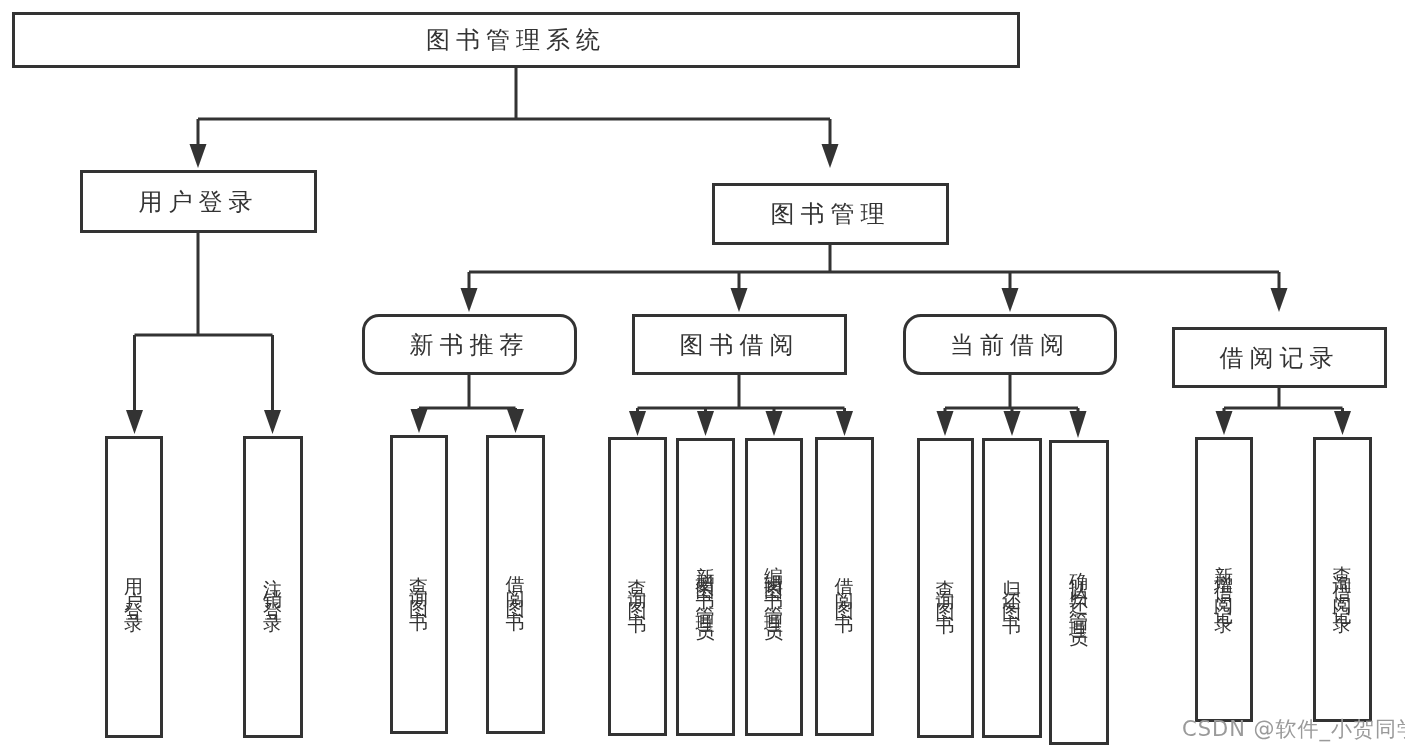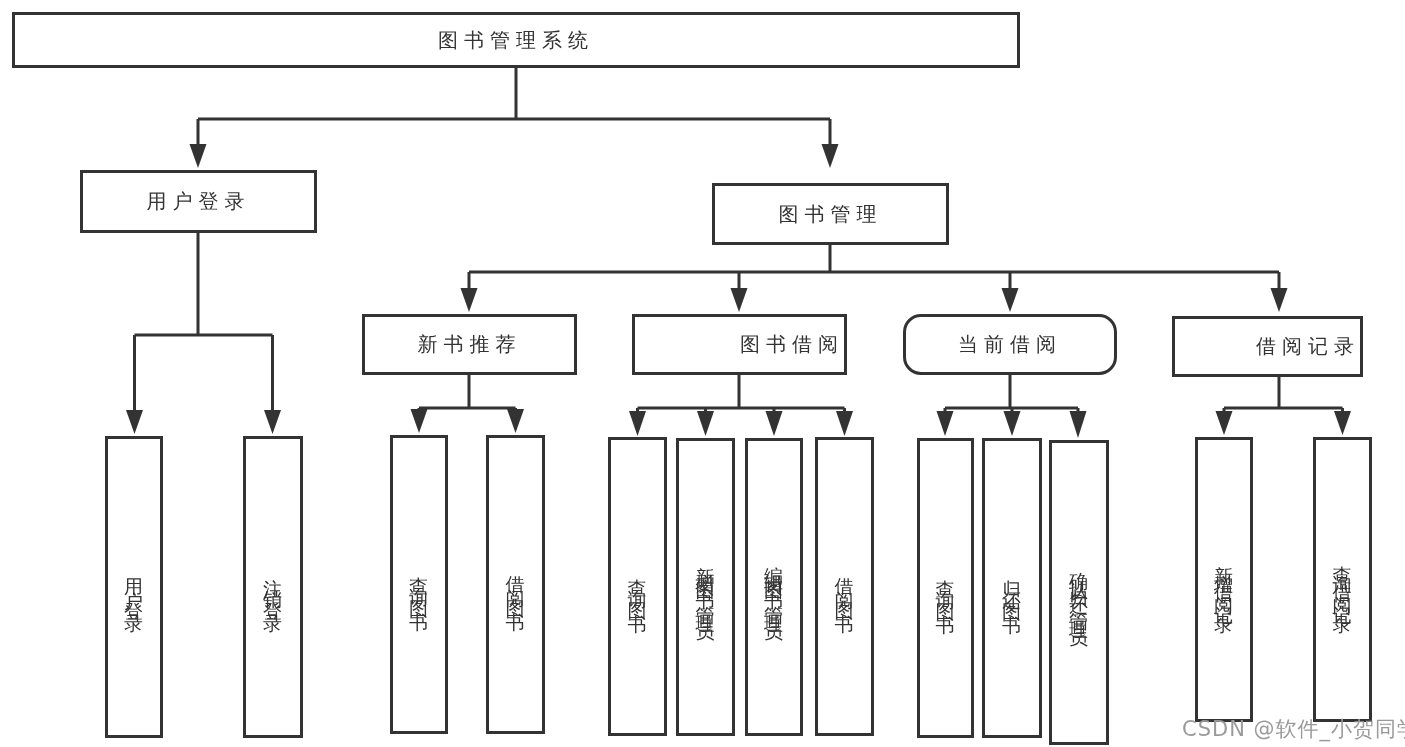--- a/index.html
+++ b/index.html
@@ -34,21 +34,21 @@
     position: absolute;
     box-sizing: border-box;
     border: 3px solid var(--line, #333333);
     background: #ffffff;
     display: flex;
     align-items: center;
     justify-content: center;
     z-index: 2;
   }
   .hbox span {
-    font-size: 20px;
+    font-size: 24px;
     letter-spacing: 6px;
     white-space: nowrap;
     color: var(--text, #333333);
   }
   .vbox span {
     writing-mode: vertical-rl;
     text-orientation: mixed;
     font-size: 19px;
     line-height: 1;
     white-space: nowrap;
@@ -120,30 +120,30 @@
     <span>图书管理系统</span>
   </div>
 
   <div class="node hbox" style="left:80px; top:170px; width:237px; height:63px;">
     <span>用户登录</span>
   </div>
   <div class="node hbox" style="left:712px; top:183px; width:237px; height:62px;">
     <span>图书管理</span>
   </div>
 
-  <div class="node hbox" style="left:362px; top:314px; width:215px; height:61px;">
+  <div class="node hbox" style="left:362px; top:314px; width:215px; height:61px;border-radius:17px;">
     <span>新书推荐</span>
   </div>
-  <div class="node hbox" style="left:632px; top:314px; width:215px; height:61px;justify-content:flex-end;">
+  <div class="node hbox" style="left:632px; top:314px; width:215px; height:61px;">
     <span>图书借阅</span>
   </div>
   <div class="node hbox" style="left:903px; top:314px; width:214px; height:61px;border-radius:18px;">
     <span>当前借阅</span>
   </div>
-  <div class="node hbox" style="left:1172px; top:316px; width:191px; height:61px;justify-content:flex-end;">
+  <div class="node hbox" style="left:1172px; top:327px; width:215px; height:61px;">
     <span>借阅记录</span>
   </div>
 
   <div class="node vbox ls12" style="left:105px; top:436px; width:58px; height:302px;">
     <span>用户登录</span>
   </div>
   <div class="node vbox ls12" style="left:243px; top:436px; width:60px; height:302px;">
     <span>注销登录</span>
   </div>
 

